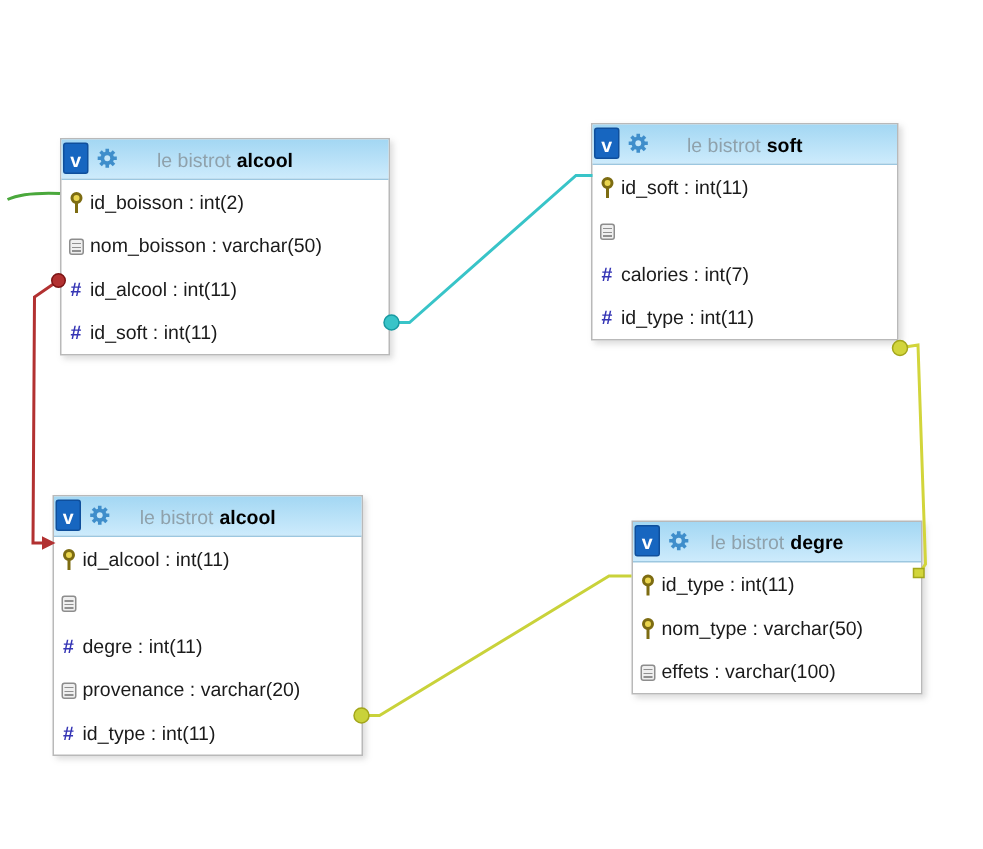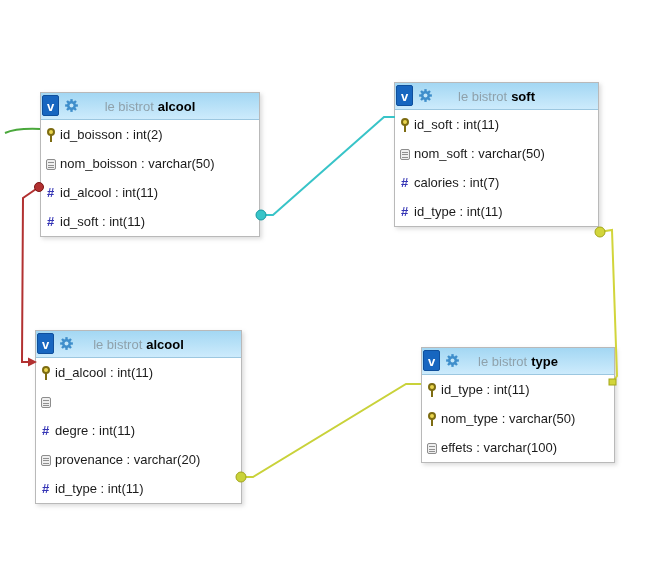--- a/index.html
+++ b/index.html
@@ -107,21 +107,20 @@
       </span>
       <span class="ttitle"><span>le bistrot</span><span class="tname">soft</span></span>
     </div>
     <div class="tbody">
         <div class="trow">
           <span class="ficon icon-key"></span>
           <span class="flabel">id_soft : int(11)</span>
         </div>
         <div class="trow">
           <span class="ficon icon-text"></span>
-          <span class="flabel">nom_soft : varchar(50)</span>
         </div>
         <div class="trow">
           <span class="ficon icon-numeric"></span>
           <span class="flabel">calories : int(7)</span>
         </div>
         <div class="trow">
           <span class="ficon icon-numeric"></span>
           <span class="flabel">id_type : int(11)</span>
         </div>
       </div>
@@ -175,21 +174,21 @@
           <g stroke="#3f8ecb" stroke-width="3.2">
             <line x1="10" y1="1.5" x2="10" y2="18.5"></line>
               <line x1="1.5" y1="10" x2="18.5" y2="10"></line>
             <line x1="4" y1="4" x2="16" y2="16"></line>
               <line x1="16" y1="4" x2="4" y2="16"></line>
           </g>
           <circle cx="10" cy="10" r="6" fill="#3f8ecb"></circle>
           <circle cx="10" cy="10" r="2.6" fill="#c4e6f9"></circle>
         </svg>
       </span>
-      <span class="ttitle"><span>le bistrot</span><span class="tname">type</span></span>
+      <span class="ttitle"><span>le bistrot</span><span class="tname">degre</span></span>
     </div>
     <div class="tbody">
         <div class="trow">
           <span class="ficon icon-key"></span>
           <span class="flabel">id_type : int(11)</span>
         </div>
         <div class="trow">
           <span class="ficon icon-key"></span>
           <span class="flabel">nom_type : varchar(50)</span>
         </div>

